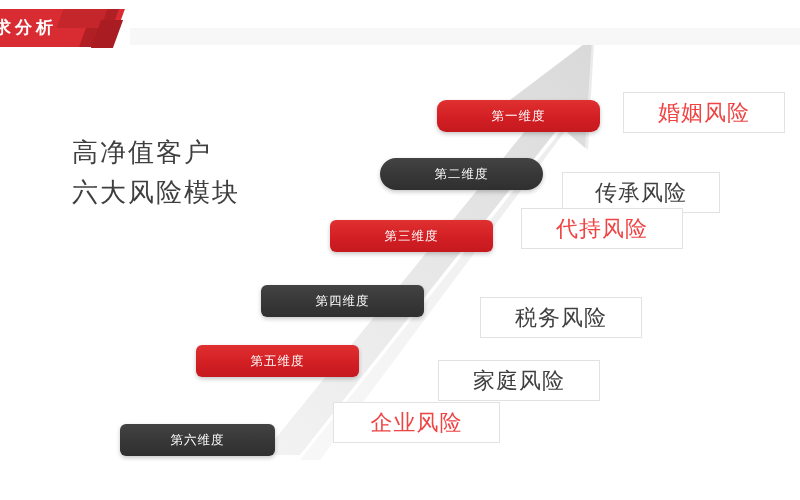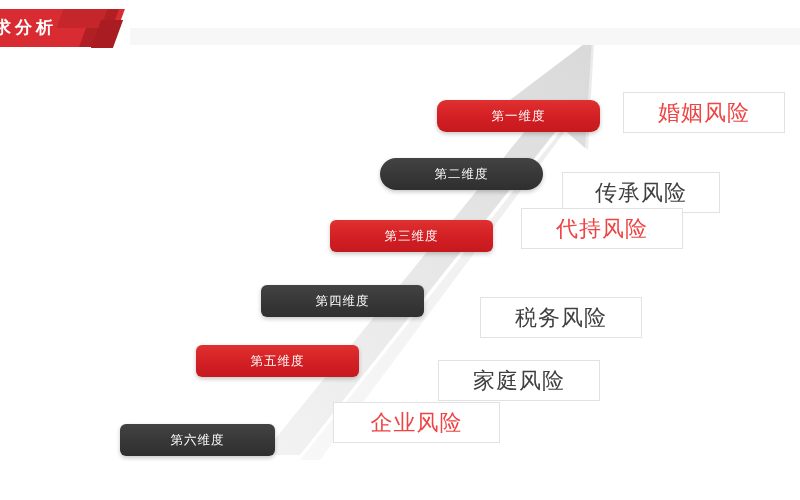--- a/index.html
+++ b/index.html
@@ -158,20 +158,22 @@
 
   <div class="header-strip"></div>
   <div class="banner">
     <div class="banner-shine"></div>
   </div>
   <div class="banner-tail"></div>
   <div class="banner-square"></div>
   <div class="banner-text">求分析</div>
 
   <div class="title-block">
+    <span class="title-line">高净值客户</span>
+    <span class="title-line">六大风险模块</span>
   </div>
 
   <div id="steps-host">
       <div class="step red" style="left: 437px; top: 100px; width: 163px; border-radius: 9px;">第一维度</div>
       <div class="step dark" style="left: 380px; top: 158px; width: 163px; border-radius: 16px;">第二维度</div>
       <div class="step red" style="left: 330px; top: 220px; width: 163px;">第三维度</div>
       <div class="step dark" style="left: 261px; top: 285px; width: 163px;">第四维度</div>
       <div class="step red" style="left: 196px; top: 345px; width: 163px;">第五维度</div>
       <div class="step dark" style="left: 120px; top: 424px; width: 155px;">第六维度</div>
     </div>

